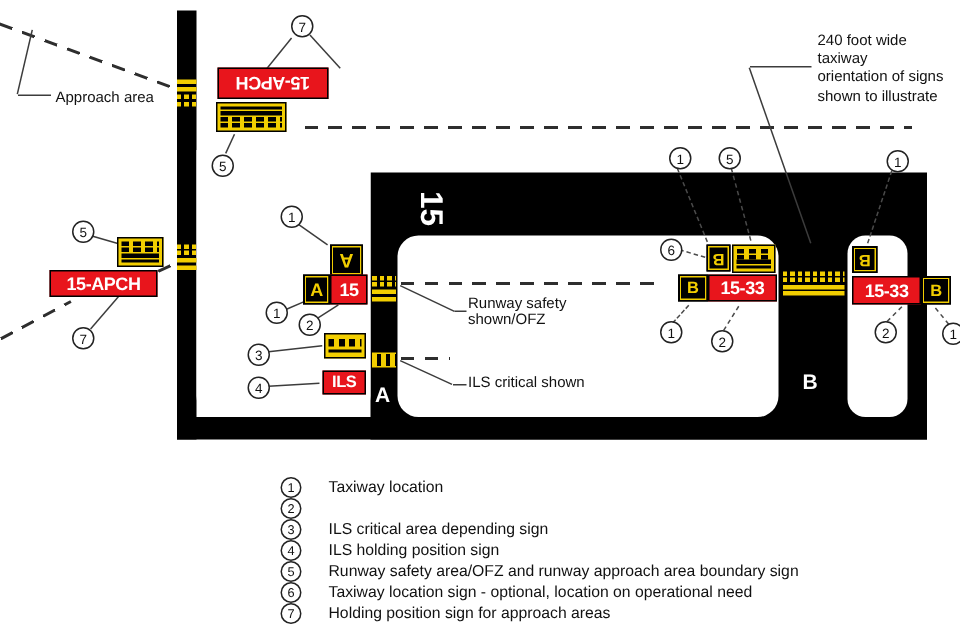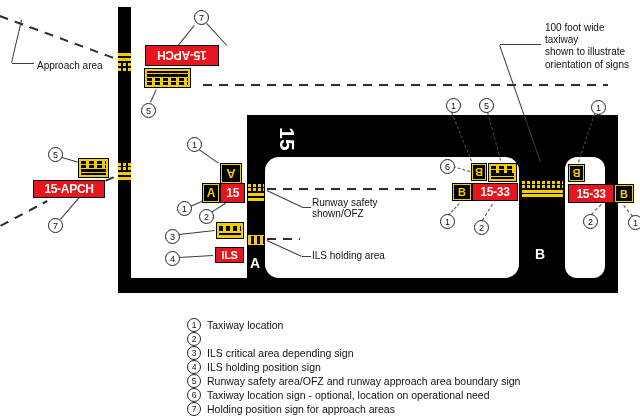--- a/index.html
+++ b/index.html
@@ -34,21 +34,21 @@
   
   .mark{position:absolute;width:13px;height:13px;border:1px solid #222;border-radius:50%;background:#fff;
         display:flex;align-items:center;justify-content:center;font-size:9px;color:#111;z-index:6;}
   
   .txt{position:absolute;font-size:10px;line-height:11px;z-index:5;white-space:nowrap;}
   .note{position:absolute;left:545px;top:22px;width:95px;font-size:10px;line-height:12.2px;z-index:5;}
   
   .lrow{position:absolute;left:187px;display:flex;align-items:center;z-index:5;}
   .lcirc{width:12px;height:12px;border:1px solid #222;border-radius:50%;display:flex;
          align-items:center;justify-content:center;font-size:8.5px;flex:0 0 auto;}
-  .ltxt{margin-left:6px;font-size:10.5px;white-space:nowrap;}
+  .ltxt{margin-left:18px;font-size:10.5px;white-space:nowrap;}
 </style>
 </head>
 <body>
 
 <div id="fig">
 
   <div class="pav" style="left:118px;top:7px;width:13px;height:286px;"></div>
   <div class="pav" style="left:247px;top:115px;width:371px;height:178px;"></div>
   <div class="pav" style="left:118px;top:278px;width:500px;height:15px;"></div>
   <div class="cut" style="left:131px;top:100px;width:116px;height:178px;border-radius:0 0 14px 14px;"></div>
@@ -177,25 +177,25 @@
   <div class="mark" style="left:440px;top:214px;">1</div>
   <div class="mark" style="left:474px;top:220px;">2</div>
   <div class="mark" style="left:583px;top:214px;">2</div>
   <div class="mark" style="left:628px;top:215px;">1</div>
 
   <div class="txt" style="left:37px;top:60px;">Approach area</div>
   <div class="txt" style="left:312px;top:197px;">
     <div>Runway safety</div>
     <div>shown/OFZ</div>
   </div>
-  <div class="txt" style="left:312px;top:250px;">ILS holding area</div>
+  <div class="txt" style="left:312px;top:250px;">ILS critical shown</div>
   <div class="note">
-    <div>100 foot wide taxiway</div>
+    <div>240 foot wide taxiway</div>
+    <div>orientation of signs</div>
     <div>shown to illustrate</div>
-    <div>orientation of signs</div>
   </div>
 
   <div class="lrow" style="top:318px;">
     <div class="lcirc">1</div>
     <div class="ltxt">Taxiway location</div>
   </div>
   <div class="lrow" style="top:332px;">
     <div class="lcirc">2</div>
   </div>
   <div class="lrow" style="top:346px;">

